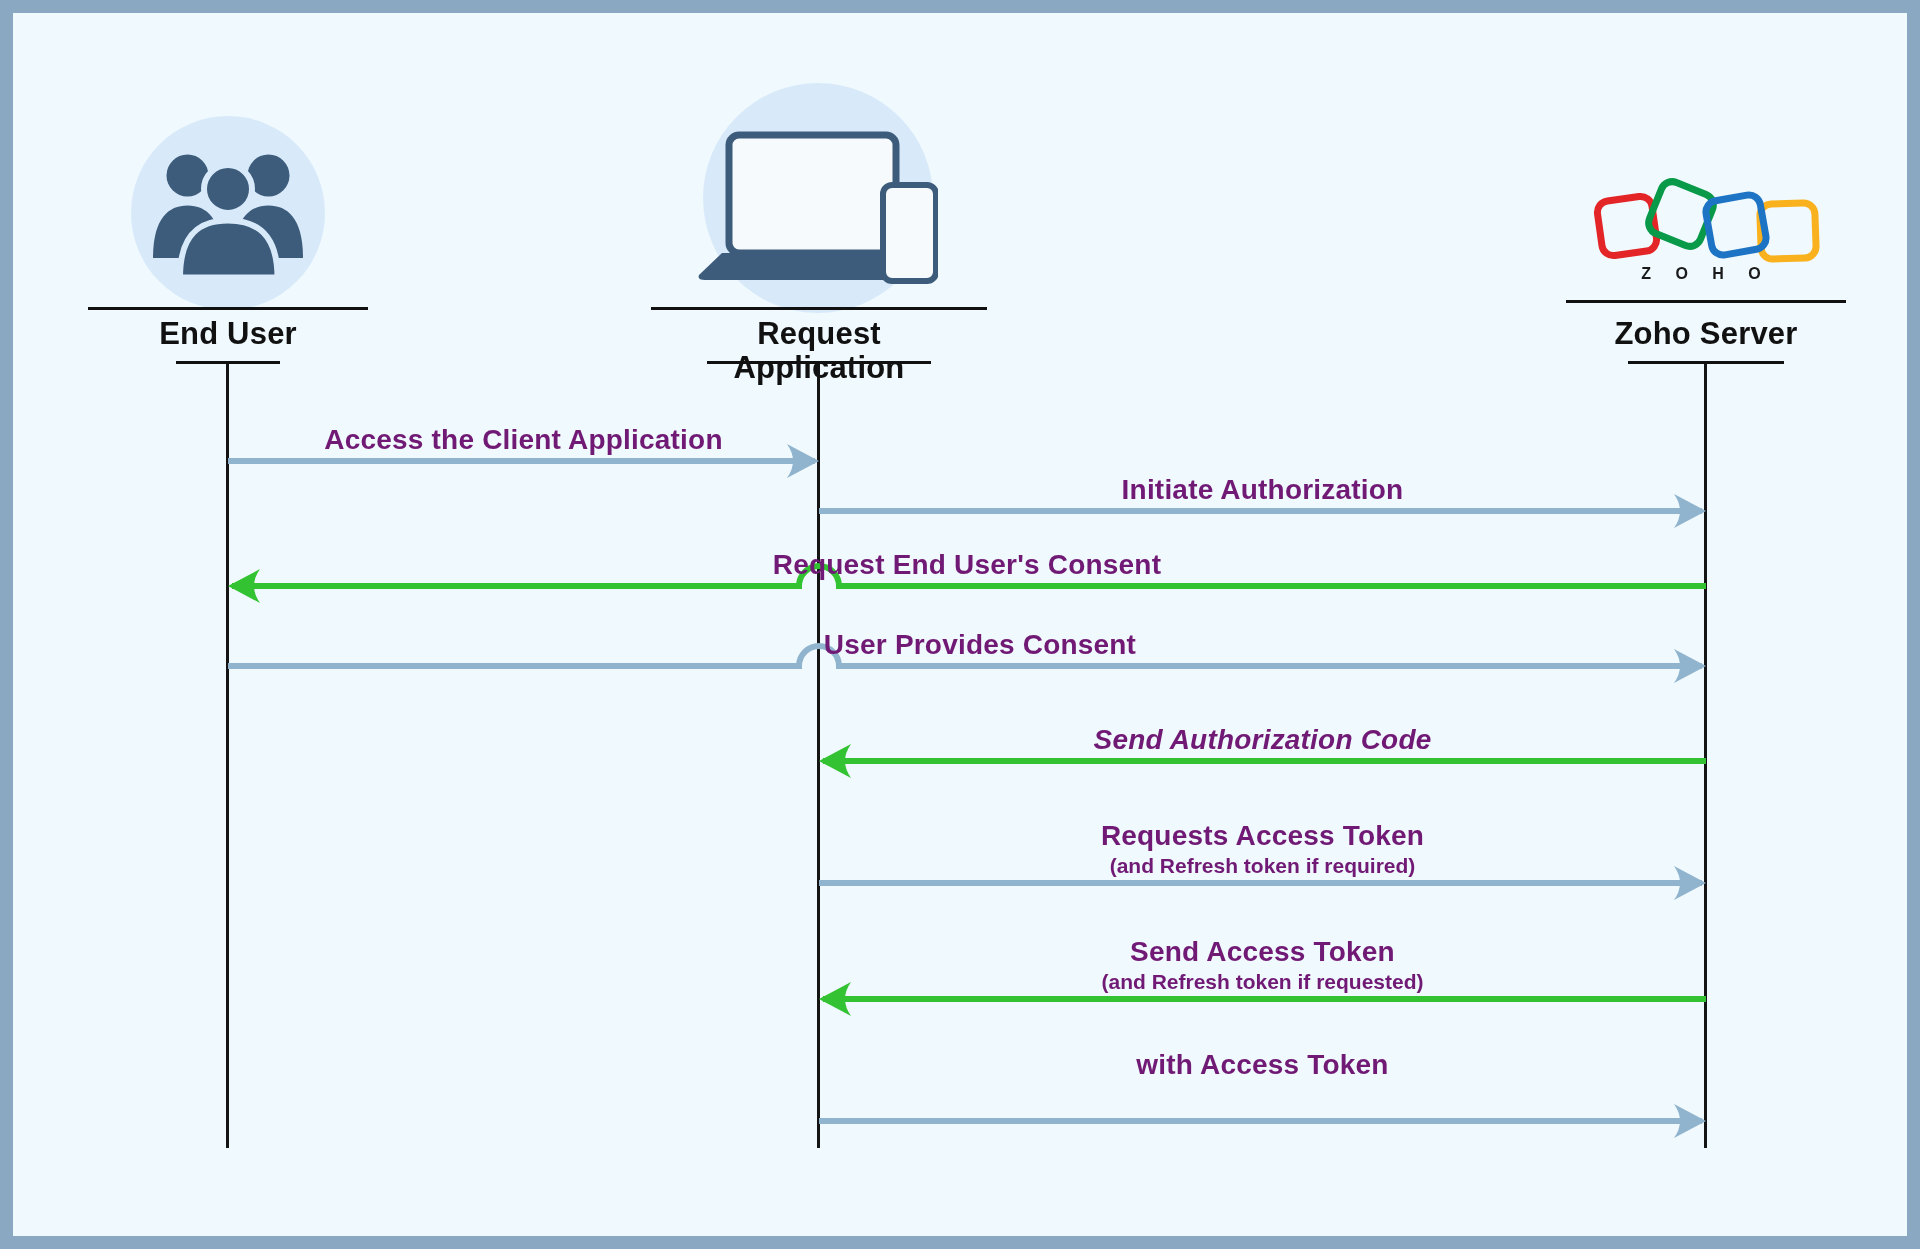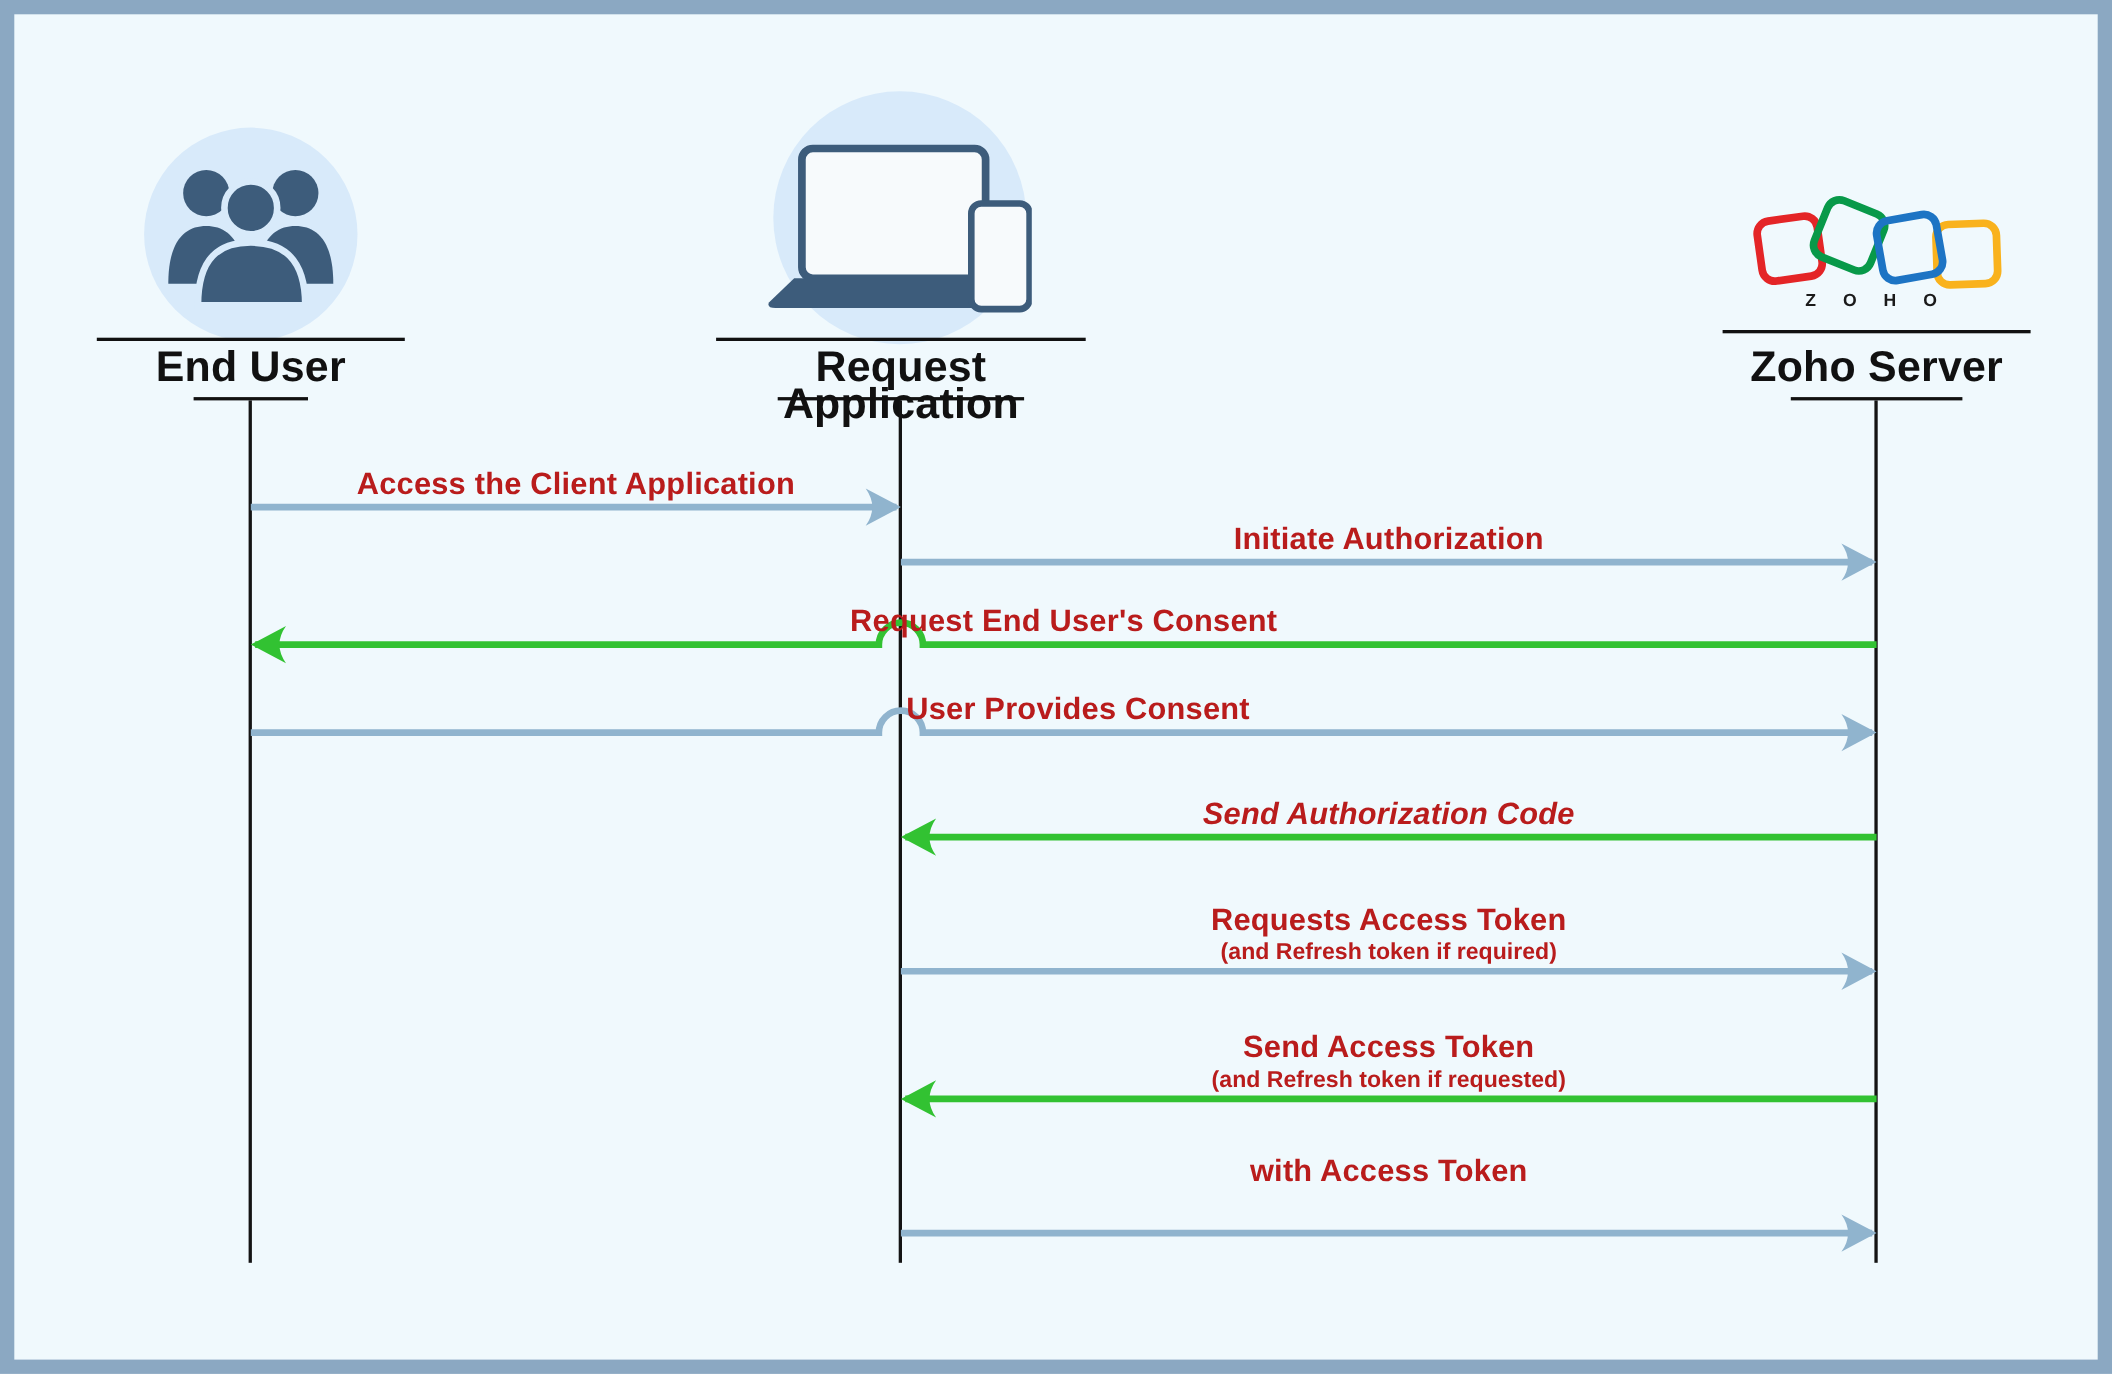--- a/index.html
+++ b/index.html
@@ -14,28 +14,28 @@
   }
   .canvas{
     position:relative;width:100%;height:100%;
     background:#f0f9fd;overflow:hidden;
   }
   .icon-circle{position:absolute;border-radius:50%;background:#d8eafa;}
   .icon{position:absolute;}
   .actor-topline{position:absolute;height:3px;background:#111;}
   .actor-label{
     position:absolute;text-align:center;
-    font-size:39px;font-weight:bold;color:#111;line-height:34px;
+    font-size:31px;font-weight:bold;color:#111;line-height:34px;
     letter-spacing:0.2px;
   }
   .actor-underline{position:absolute;height:3px;background:#111;}
   .lifeline{position:absolute;width:3px;background:#141414;}
   .msg-arrow{position:absolute;overflow:visible;}
   .msg-label{
-    position:absolute;text-align:center;color:#b91c1c;font-weight:bold;
+    position:absolute;text-align:center;color:#701a75;font-weight:bold;
   }
   .msg-line-lg{font-size:28px;line-height:35px;letter-spacing:0.2px;}
   .msg-line-sm{font-size:21px;line-height:26px;text-align:center;}
   .zoho-square{
     position:absolute;width:62px;height:62px;box-sizing:border-box;
     border-radius:15px;background:transparent;
   }
   .zoho-text{
     position:absolute;text-align:center;color:#1a1a1a;
     font-size:16px;font-weight:bold;letter-spacing:10px;

